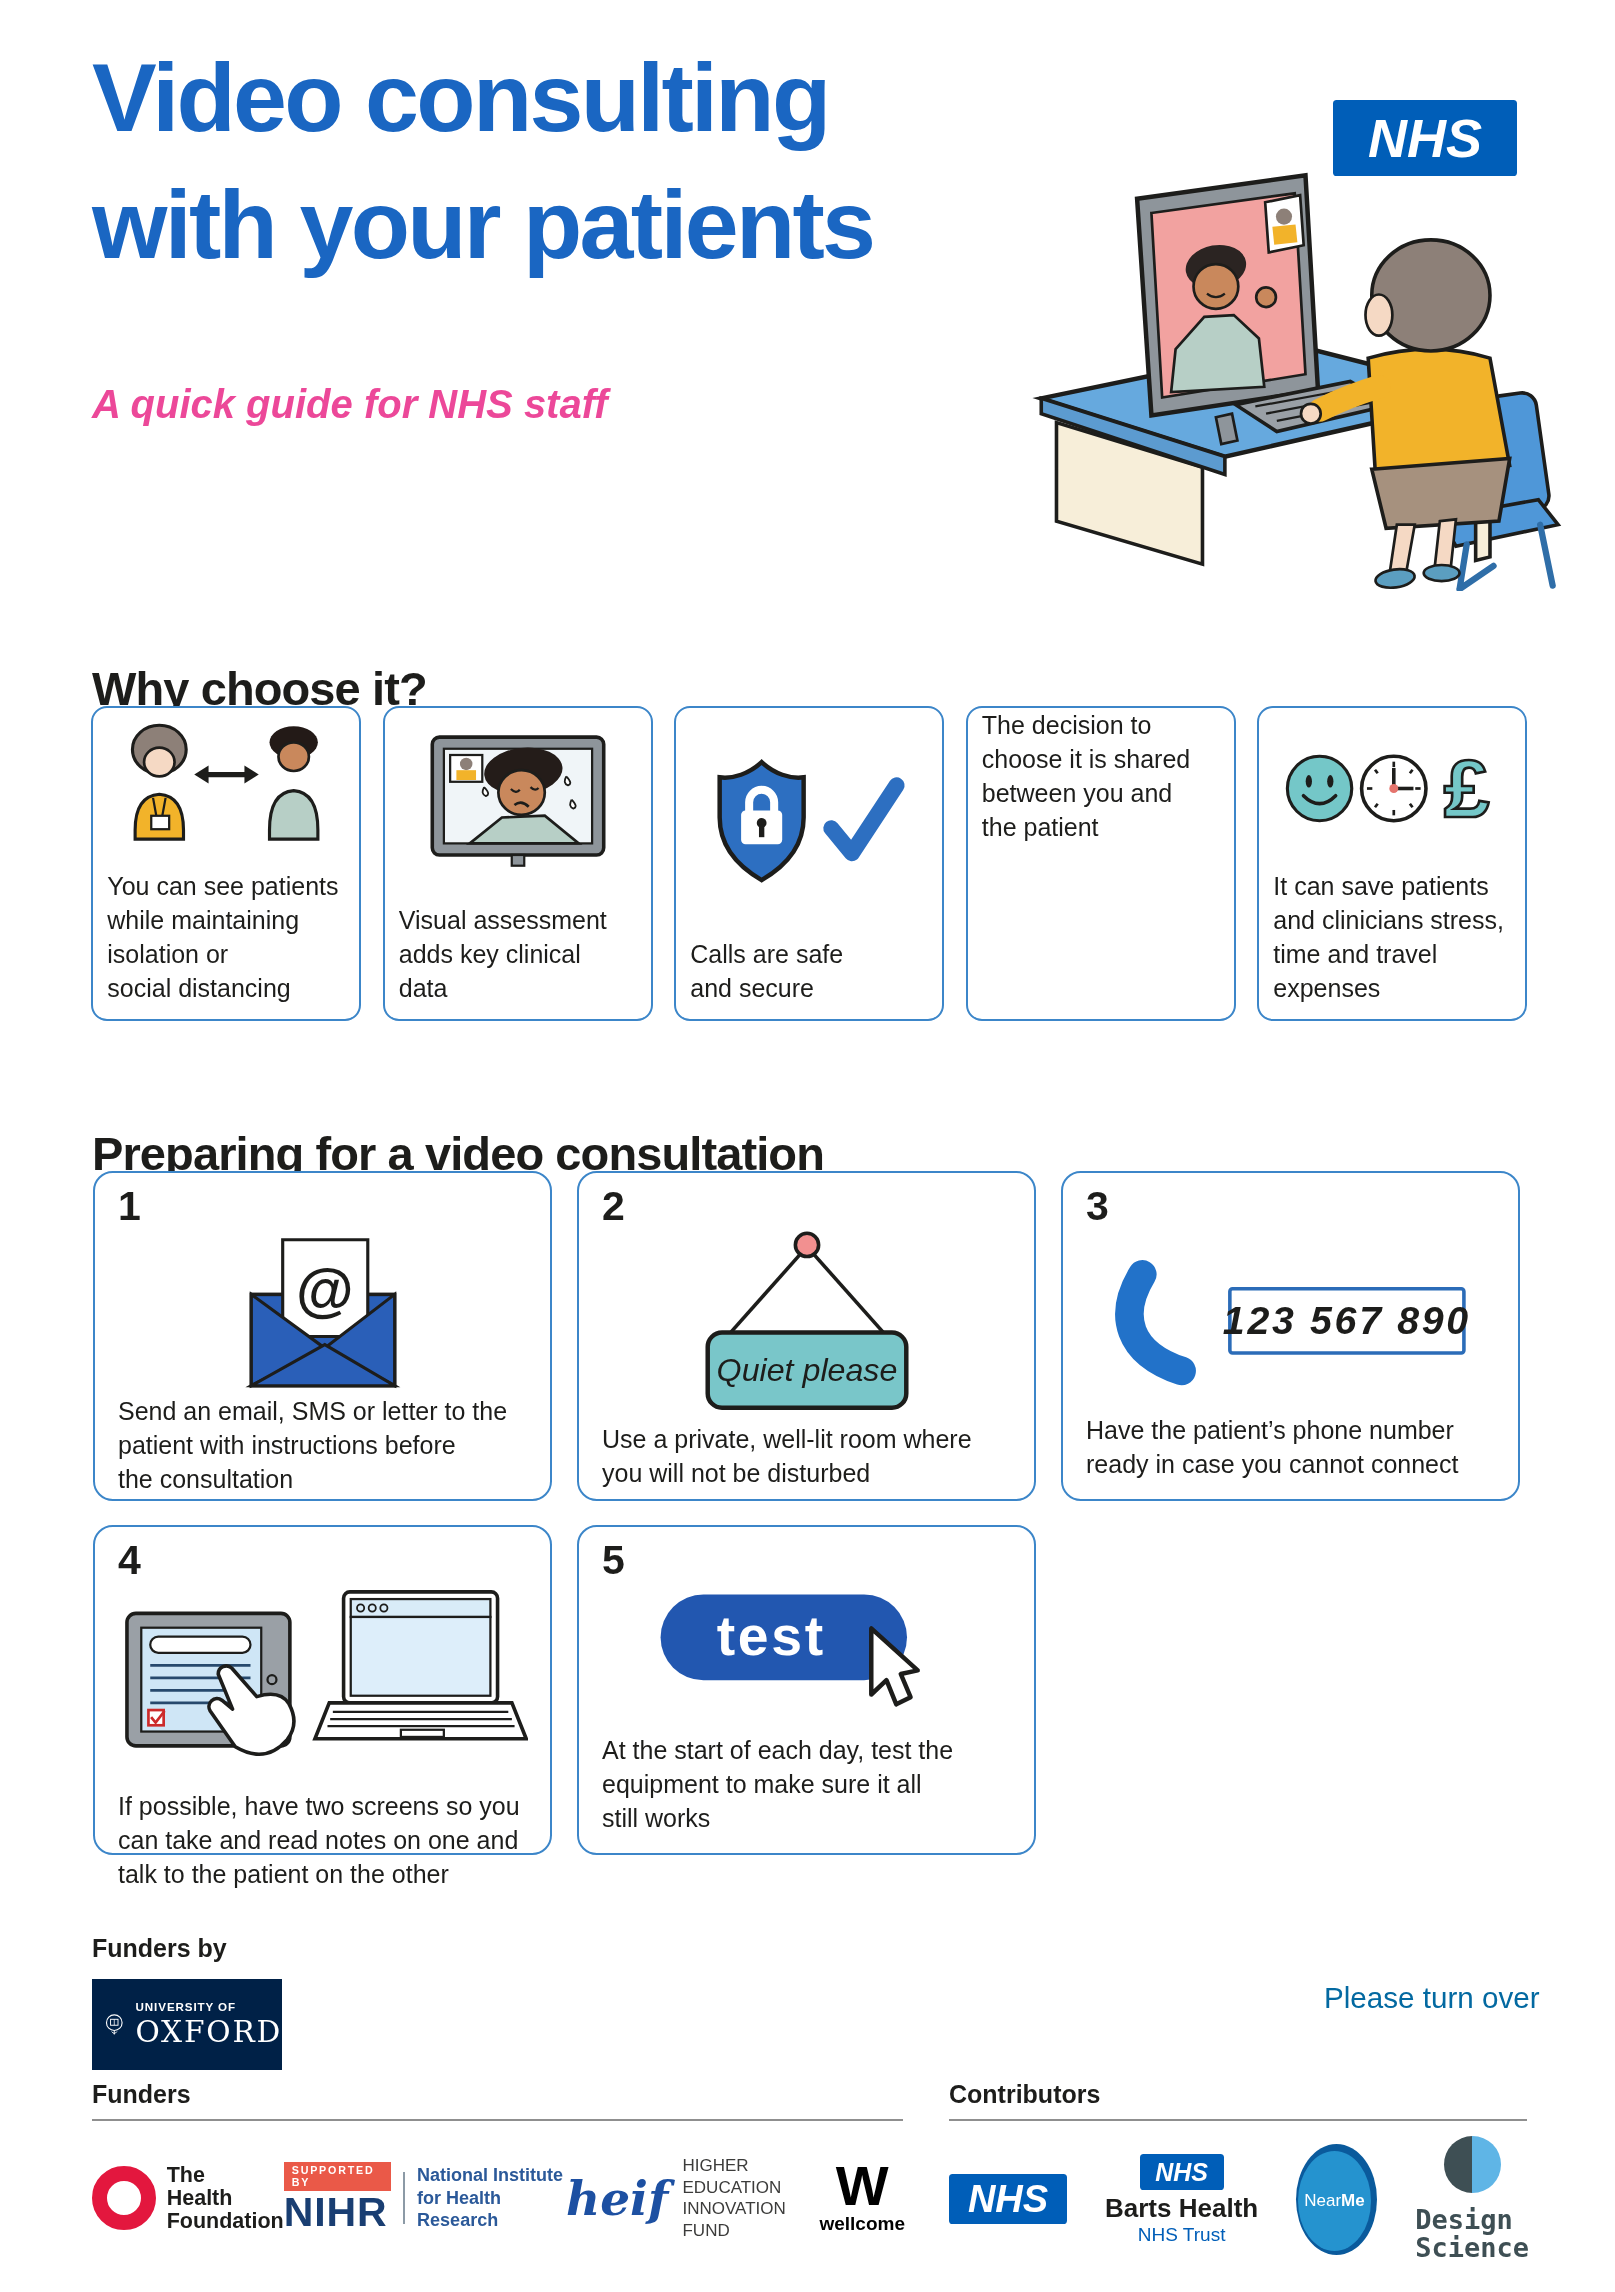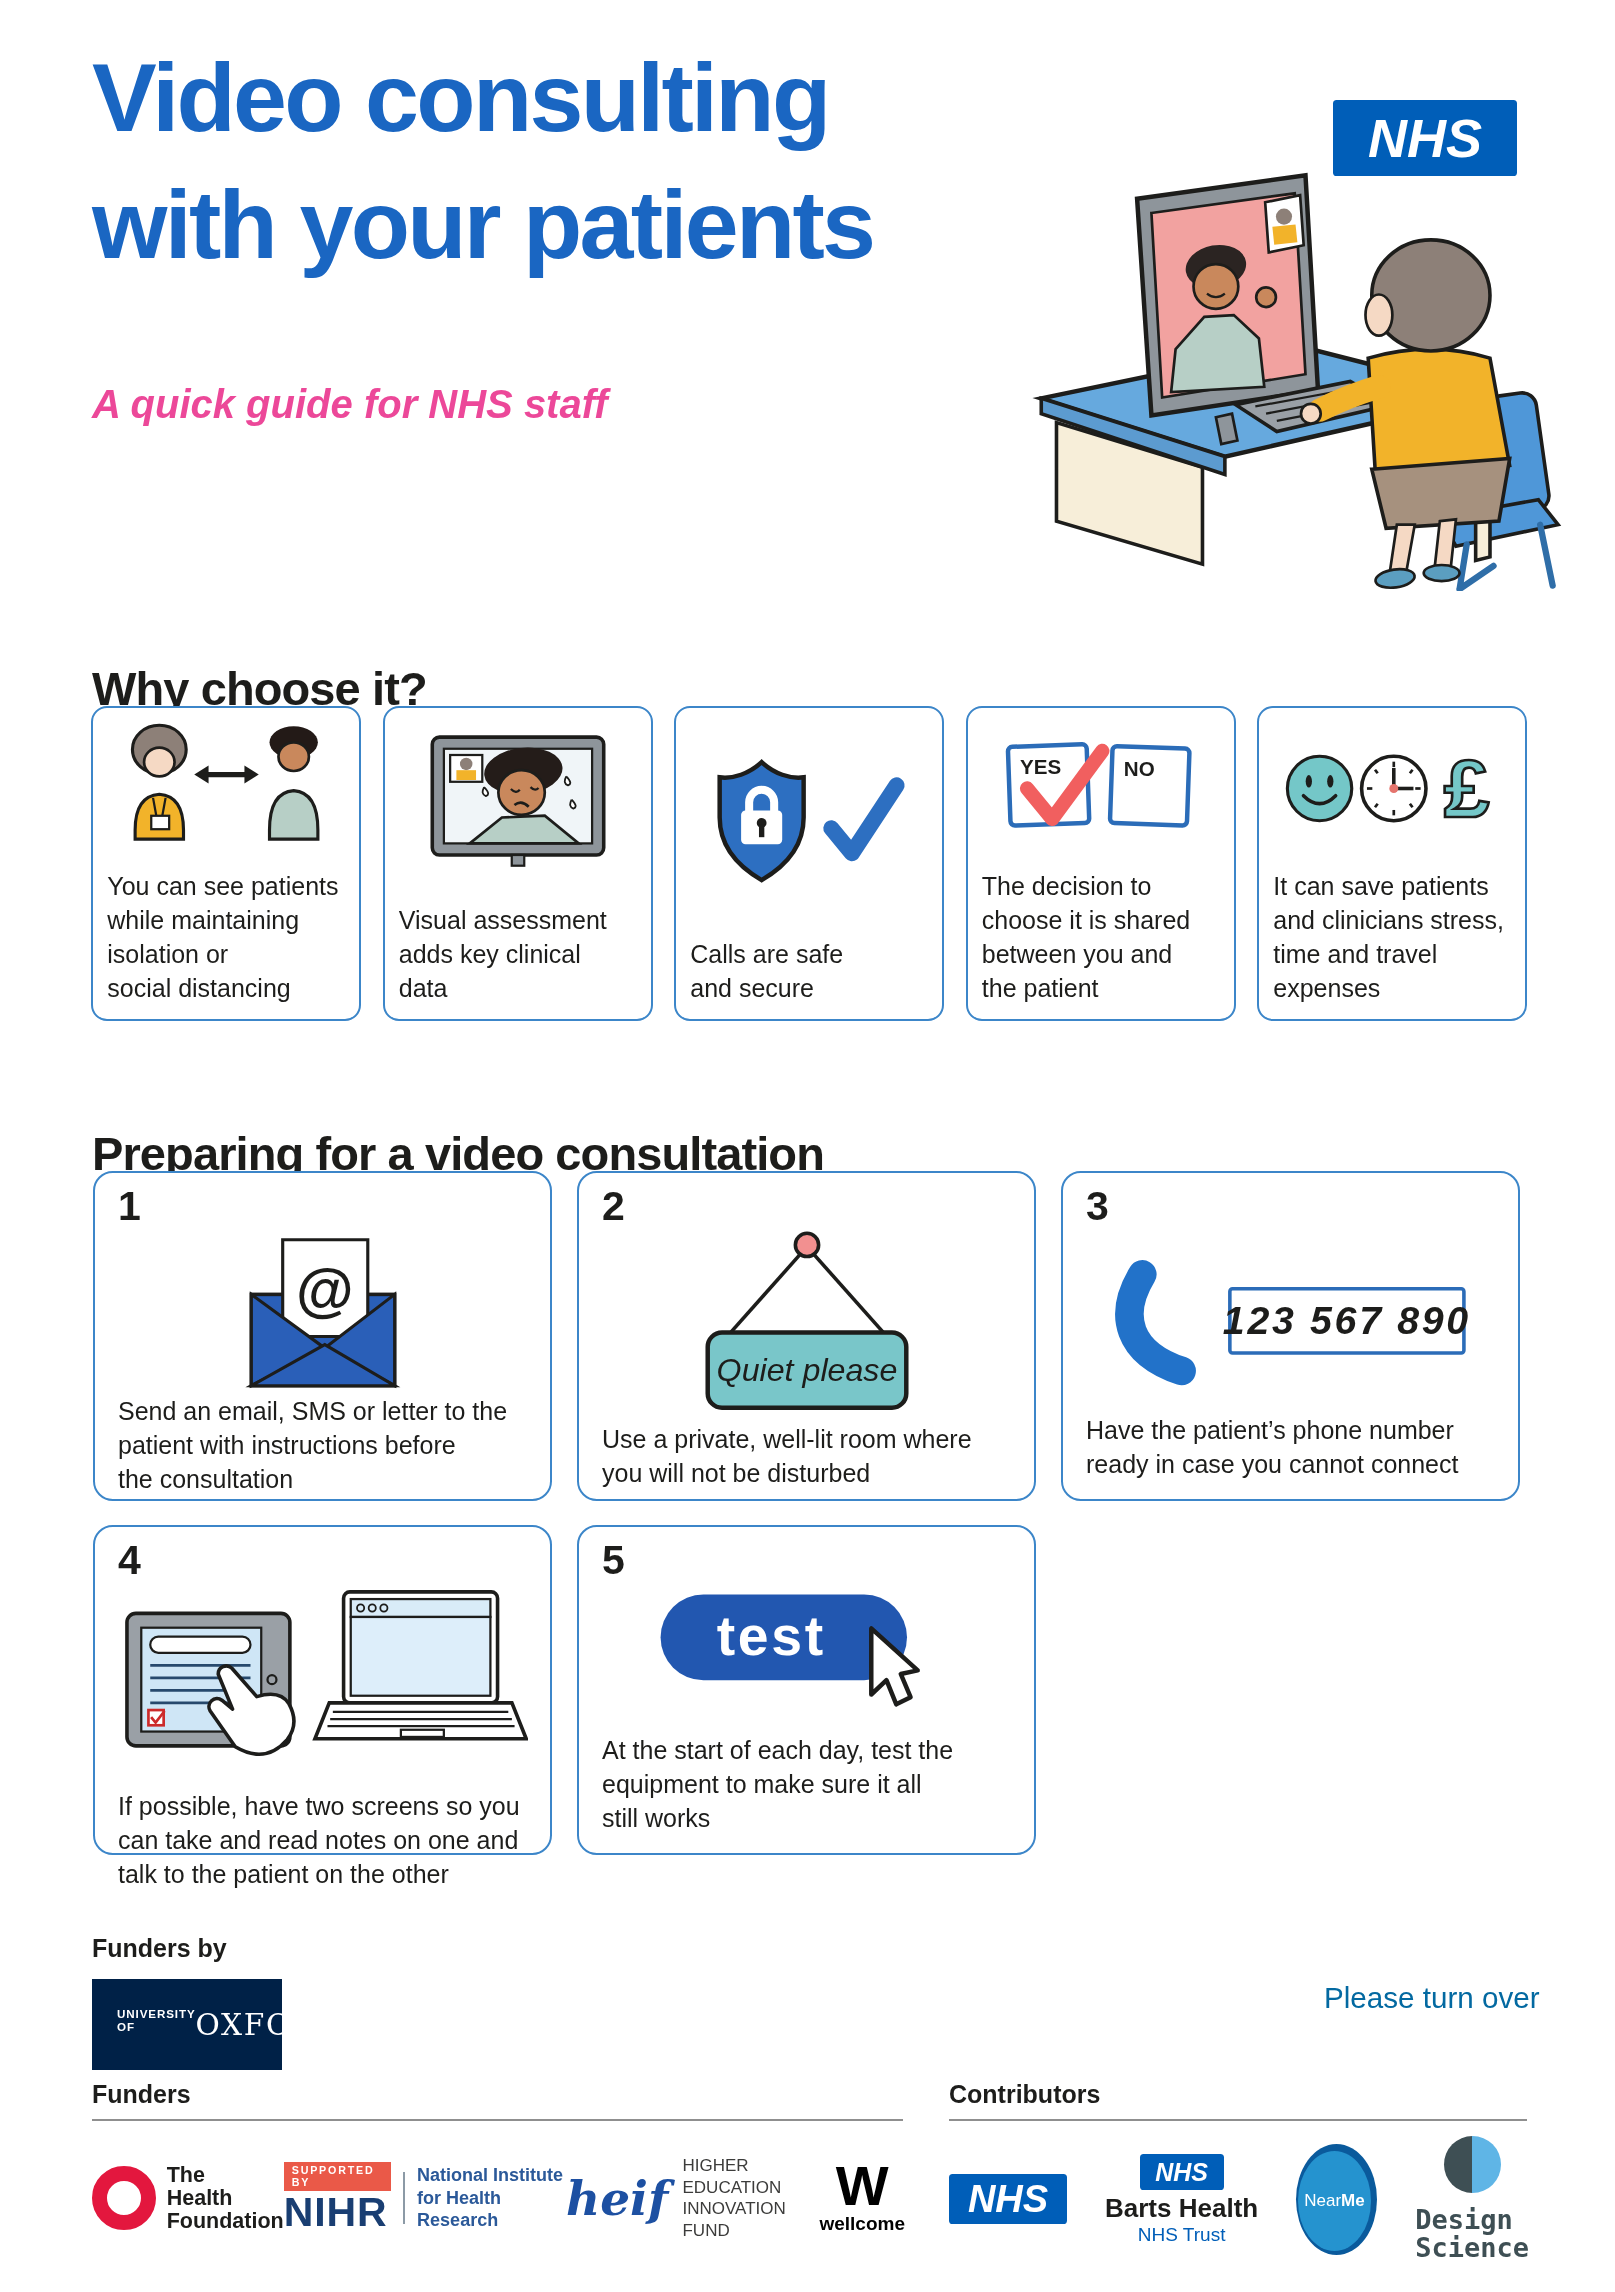--- a/index.html
+++ b/index.html
@@ -45,21 +45,21 @@
   }
   .step-num{font-size:41px;font-weight:700;line-height:1;color:#1d1d1b;}
   .step-card .icon{flex:1;display:flex;align-items:center;justify-content:center;}
   .step-card p{margin:0;font-size:25px;line-height:34px;white-space:pre-line;color:#1d1d1b;}
   
   .produced{left:92px;top:1934px;font-size:25px;font-weight:700;}
   .oxford{
     left:92px;top:1979px;width:190px;height:91px;background:#002147;color:#fff;
     display:flex;align-items:center;gap:12.5px;padding-left:12.5px;box-sizing:border-box;
   }
-  .ox-texts{display:flex;}
+  .ox-texts{display:flex;flex-direction:column;}
   .ox-line1{font-size:11.6px;letter-spacing:0.9px;font-weight:700;}
   .ox-line2{font-family:"DejaVu Serif",serif;font-size:29.6px;letter-spacing:1.8px;margin-top:1.8px;}
   .turnover{left:1324px;top:1981px;font-size:29.6px;color:#0369a1;}
   .fc-label{font-size:25px;font-weight:700;}
   .funders-label{left:92px;top:2080px;}
   .contrib-label{left:949px;top:2080px;}
   .rule{height:1.8px;background:#8f8f8f;}
   .funders-rule{left:92px;top:2119px;width:811px;}
   .contrib-rule{left:949px;top:2119px;width:578px;}
   .funders-row{
@@ -224,29 +224,20 @@
           <circle cx="62" cy="76" r="5.5" fill="#1d1d1b"></circle>
           <rect x="59" y="78" width="6" height="14" fill="#1d1d1b"></rect>
           <path d="M140,82 L163,110 L213,34" stroke="#2d6fc1" stroke-width="18" fill="none" stroke-linecap="round" stroke-linejoin="round"></path>
         </svg>
       </div>
       <p>Calls are safe
 and secure</p>
     </div>
 
     <div class="why-card">
-      <div class="icon">
-        <svg width="215" height="111" viewBox="0 0 240 124">
-          <rect x="18" y="14" width="88" height="88" rx="5" fill="#fff" stroke="#2b6cb8" stroke-width="5" transform="rotate(-2 62 58)"></rect>
-          <text x="30" y="46" font-size="23" font-weight="bold" fill="#1d1d1b">YES</text>
-          <rect x="132" y="16" width="86" height="86" rx="5" fill="#fff" stroke="#2b6cb8" stroke-width="5" transform="rotate(2 175 59)"></rect>
-          <text x="146" y="48" font-size="23" font-weight="bold" fill="#1d1d1b">NO</text>
-          <path d="M38,62 L66,96 L122,20" stroke="#f15f5f" stroke-width="16" fill="none" stroke-linecap="round" stroke-linejoin="round"></path>
-        </svg>
-      </div>
       <p>The decision to
 choose it is shared
 between you and
 the patient</p>
     </div>
 
     <div class="why-card">
       <div class="icon">
         <svg width="226" height="93" viewBox="0 0 252 104">
           <circle cx="45" cy="52" r="36" fill="#74c7c8" stroke="#1d1d1b" stroke-width="3.5"></circle>

